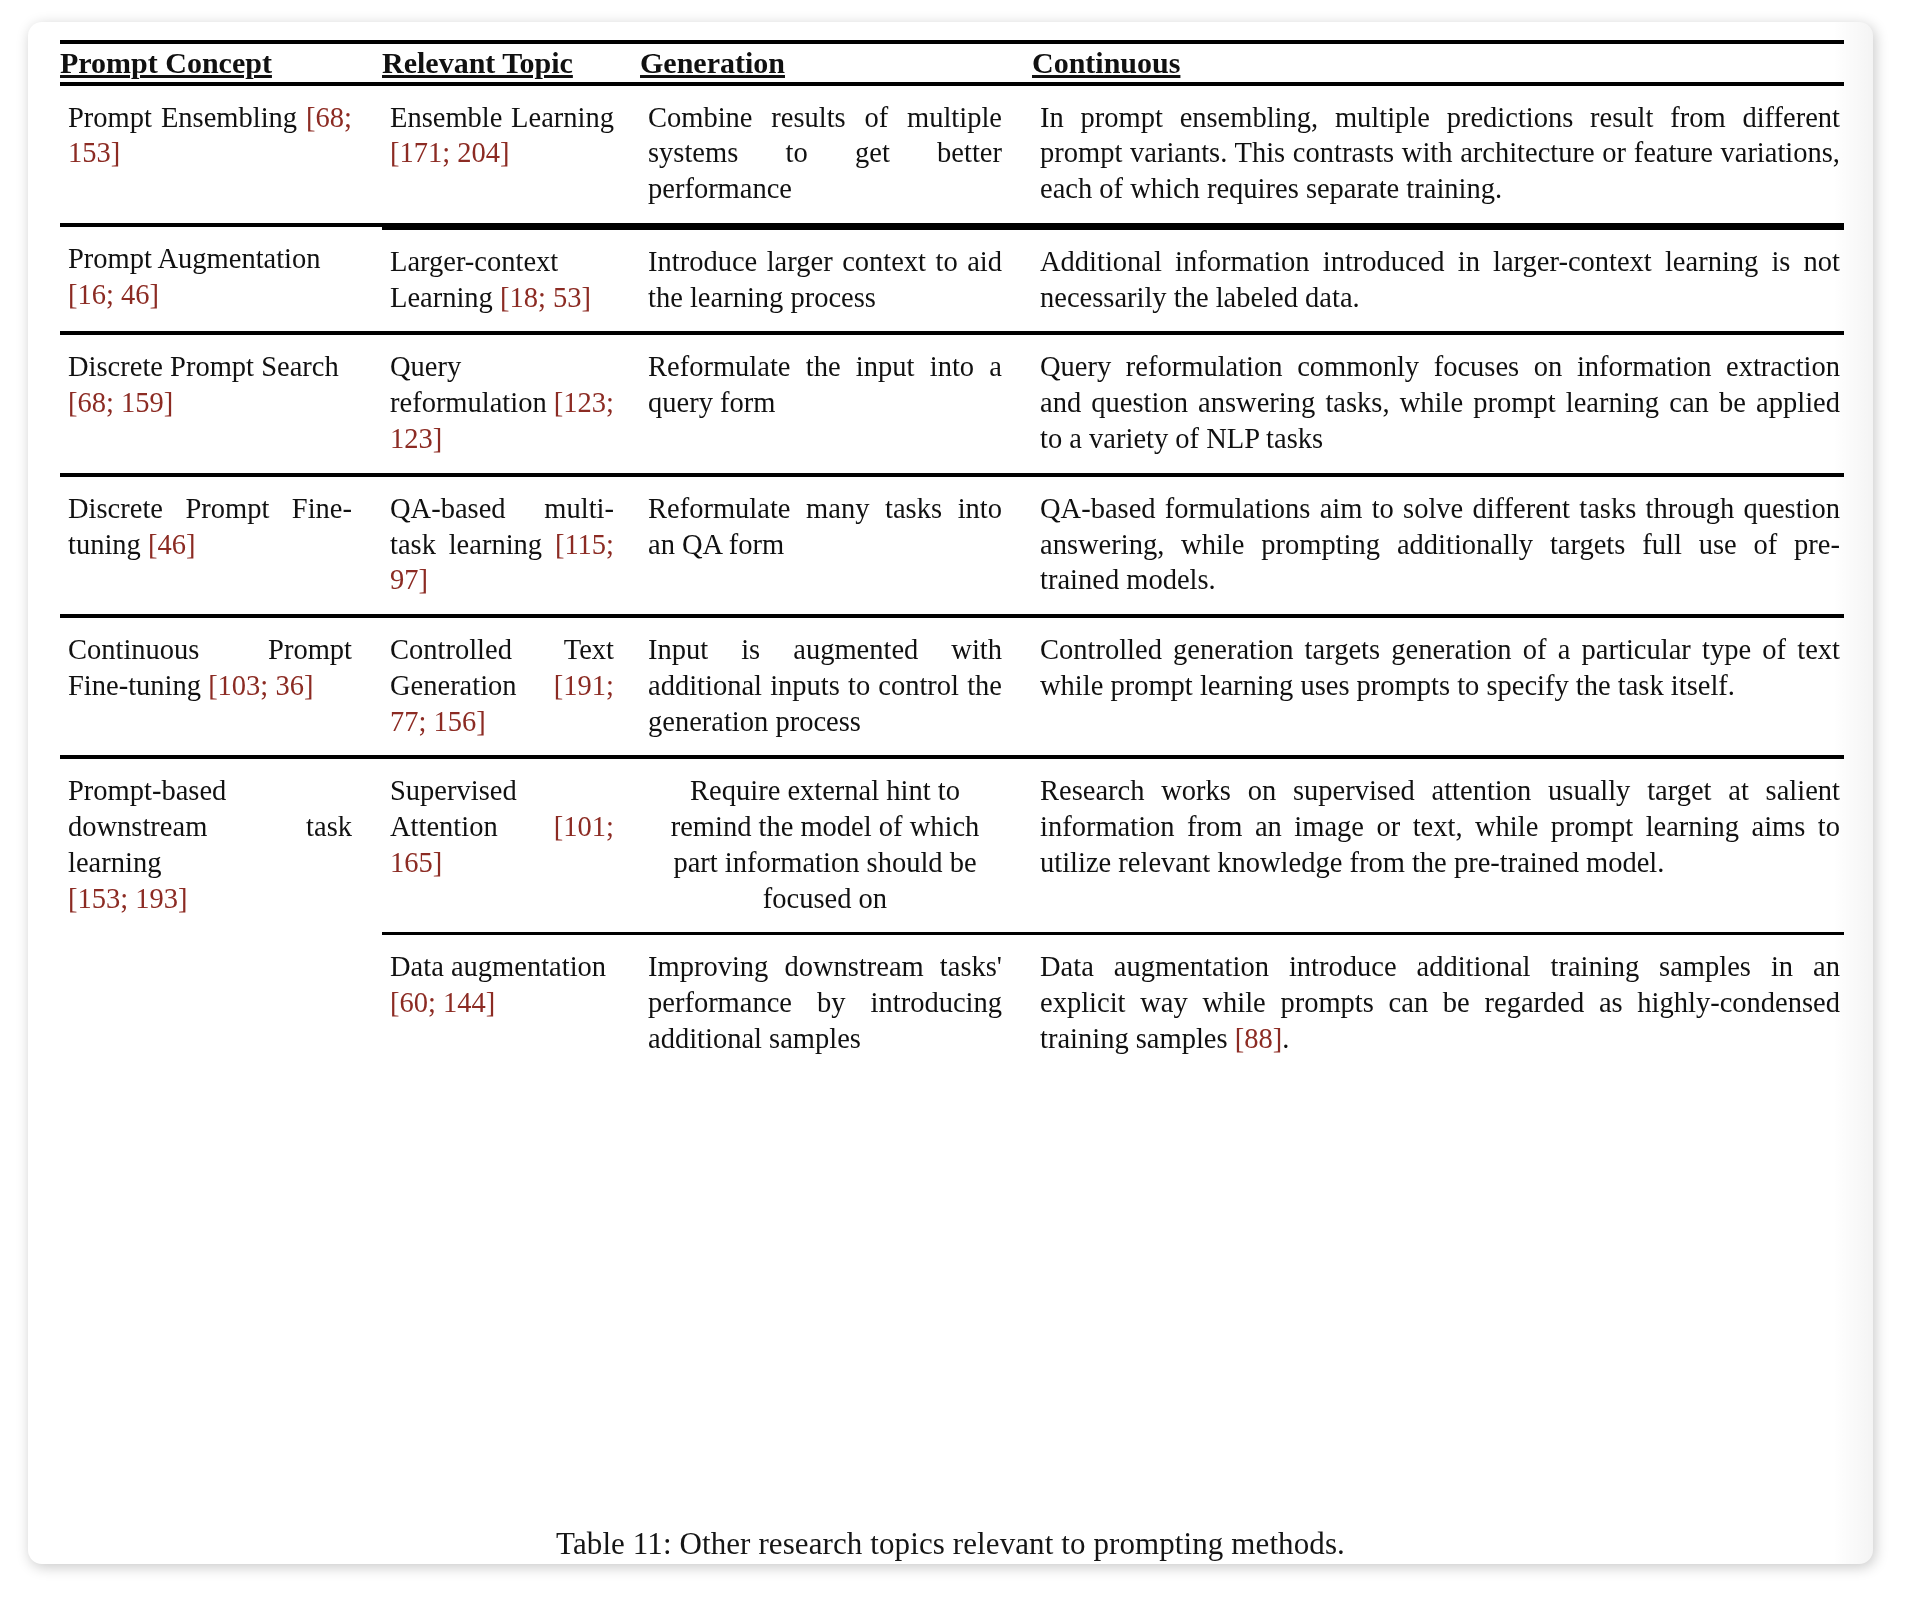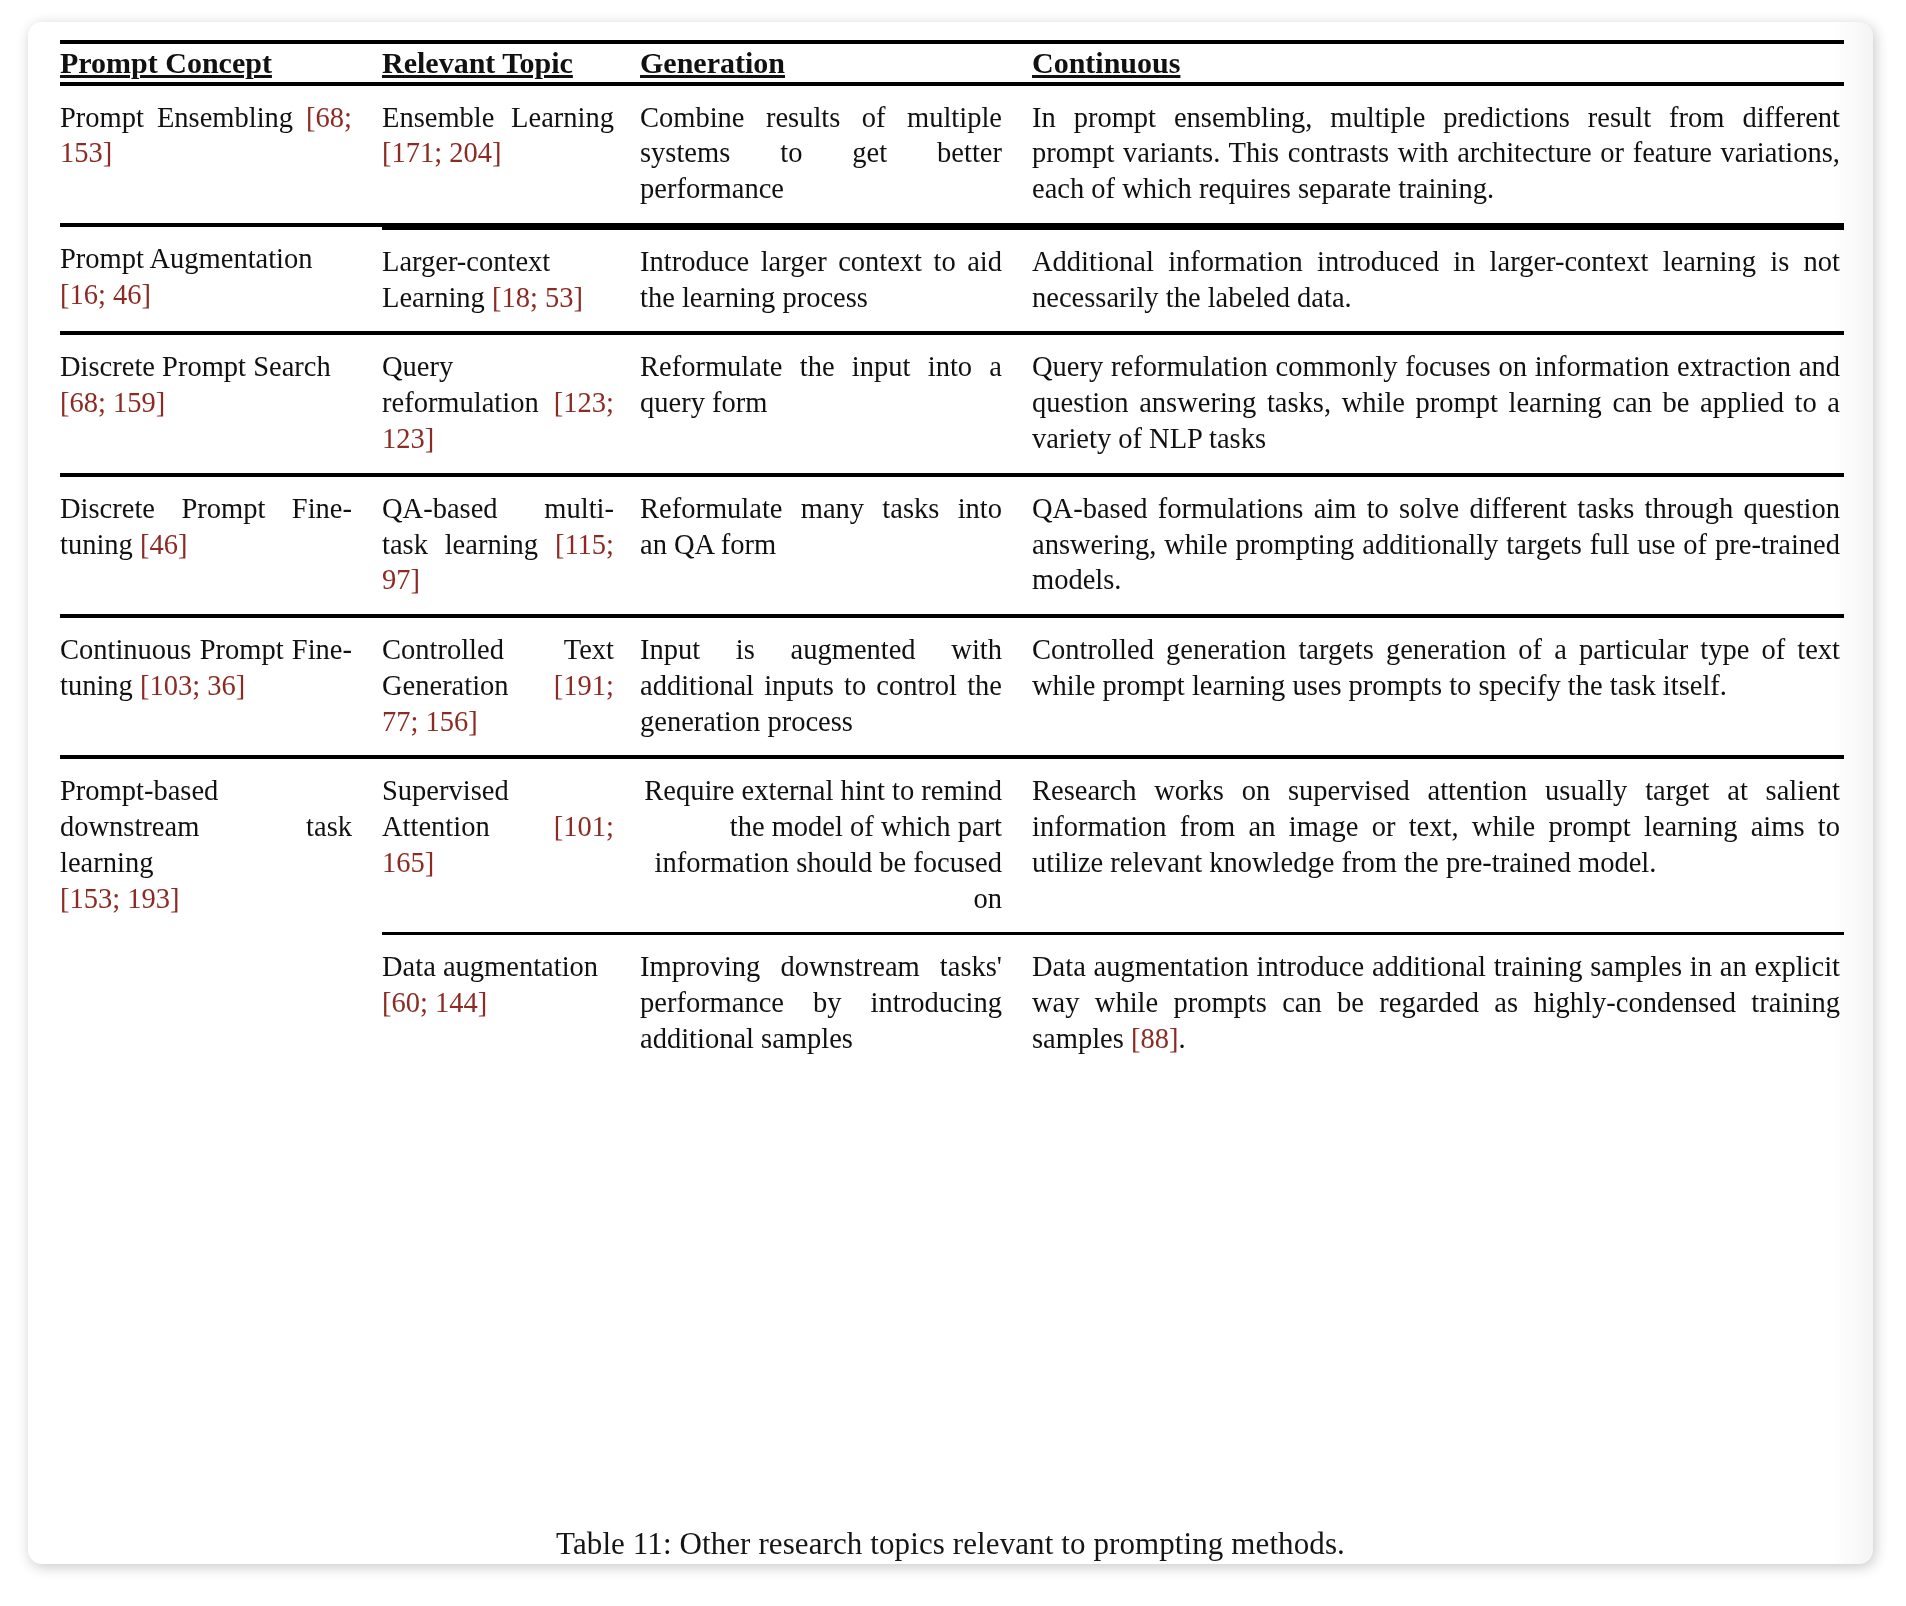--- a/index.html
+++ b/index.html
@@ -68,20 +68,21 @@
     padding: 16px 0 16px 0;
     text-align: left;
   }
   thead th .hd { display: block; padding-right: 22px; text-decoration: underline; }
 
   td .cell {
     padding: 14px 26px 16px 0;
     text-align: justify;
     text-justify: inter-word;
     hyphens: manual;
+    margin-left: 8px;
   }
 
   td.col1 .cell { padding-right: 30px; }
   td.col2 .cell { padding-right: 26px; }
   td.col3 .cell { padding-right: 30px; }
   td.col4 .cell { padding-right: 4px; }
 
   
   td.vmid { vertical-align: middle; }
 
@@ -258,21 +259,21 @@
                   <col style="width:258px">
                   <col style="width:392px">
                   <col style="width:812px">
                 </colgroup>
               <tbody>
                   <tr class="first">
                 <td>
                       <div class="cell" style="padding-right:26px"><span>Supervised Attention</span> <span class="cite">[101; 165]</span></div>
                     </td>
                 <td>
-                      <div class="cell" style="padding-right:30px;text-align:right">Require external hint to remind the model of which part information should be focused on</div>
+                      <div class="cell" style="padding-right:30px;text-align:center">Require external hint to remind the model of which part information should be focused on</div>
                     </td>
                 <td>
                       <div class="cell" style="padding-right:4px">Research works on supervised attention usually target at salient information from an image or text, while prompt learning aims to utilize relevant knowledge from the pre-trained model.</div>
                     </td>
               </tr>
               <tr class="second">
                 <td>
                       <div class="cell" style="padding-right:26px"><span>Data augmentation</span><br><span class="cite">[60; 144]</span></div>
                     </td>
                 <td>

